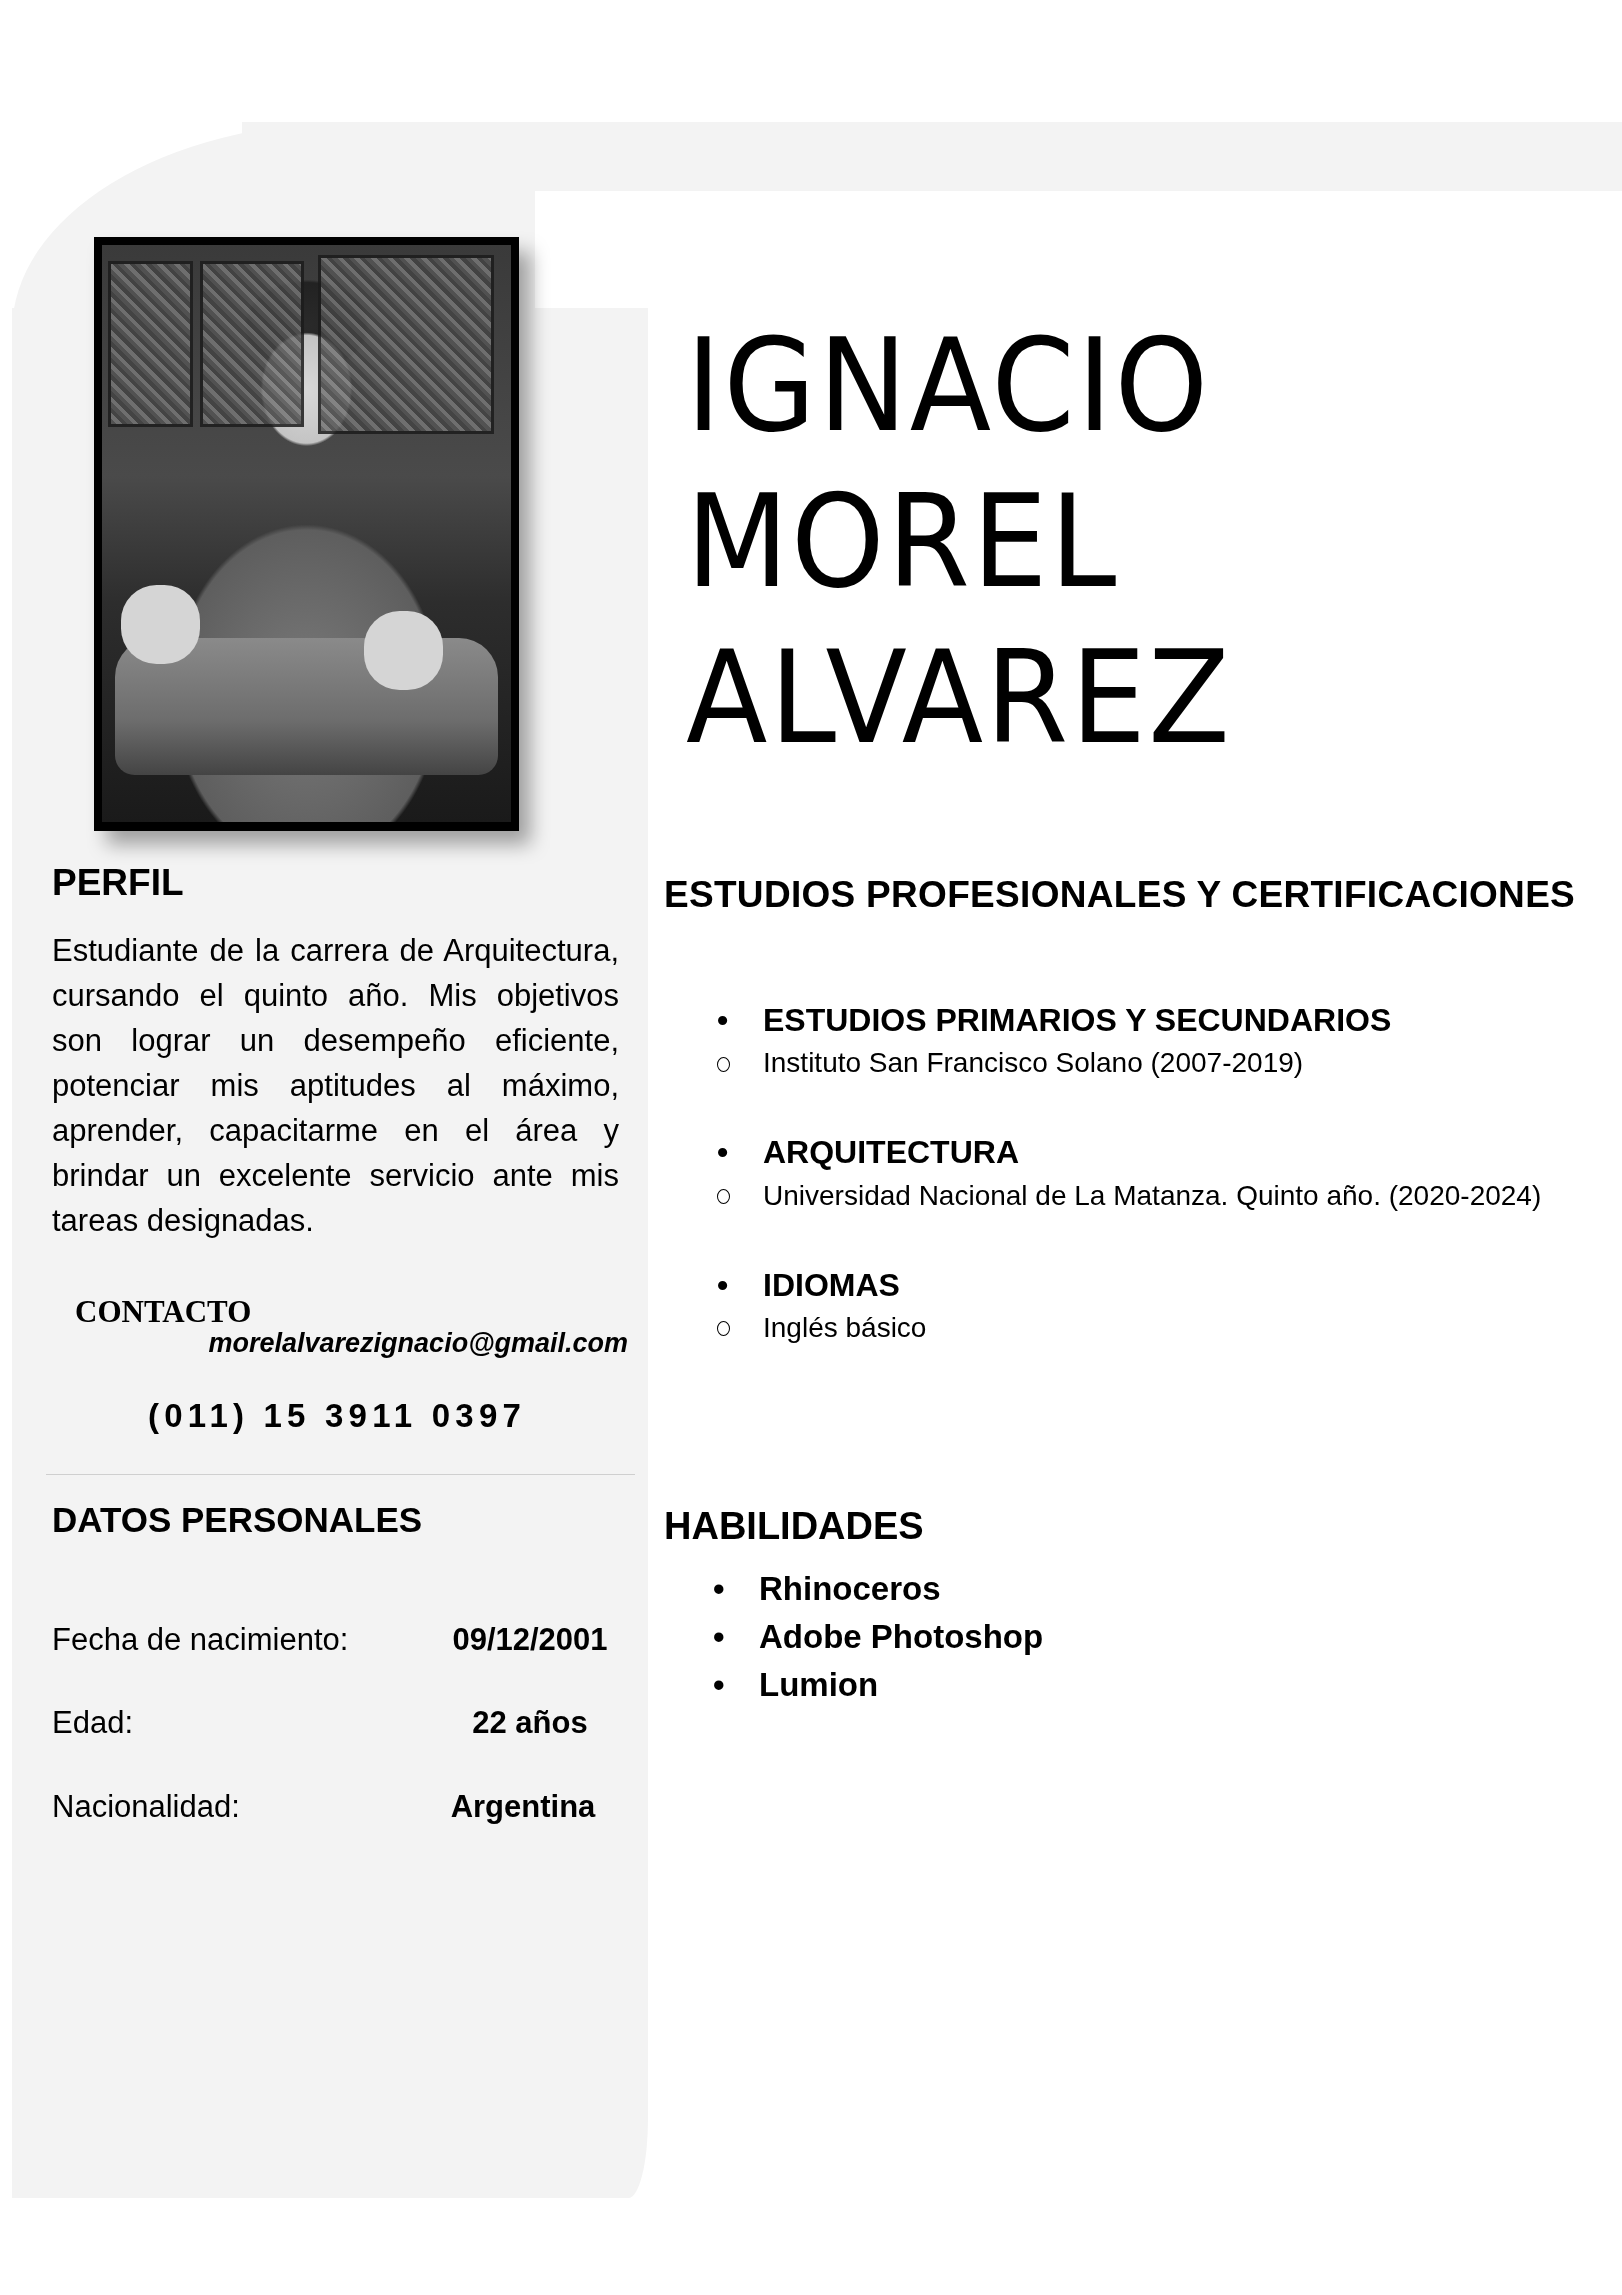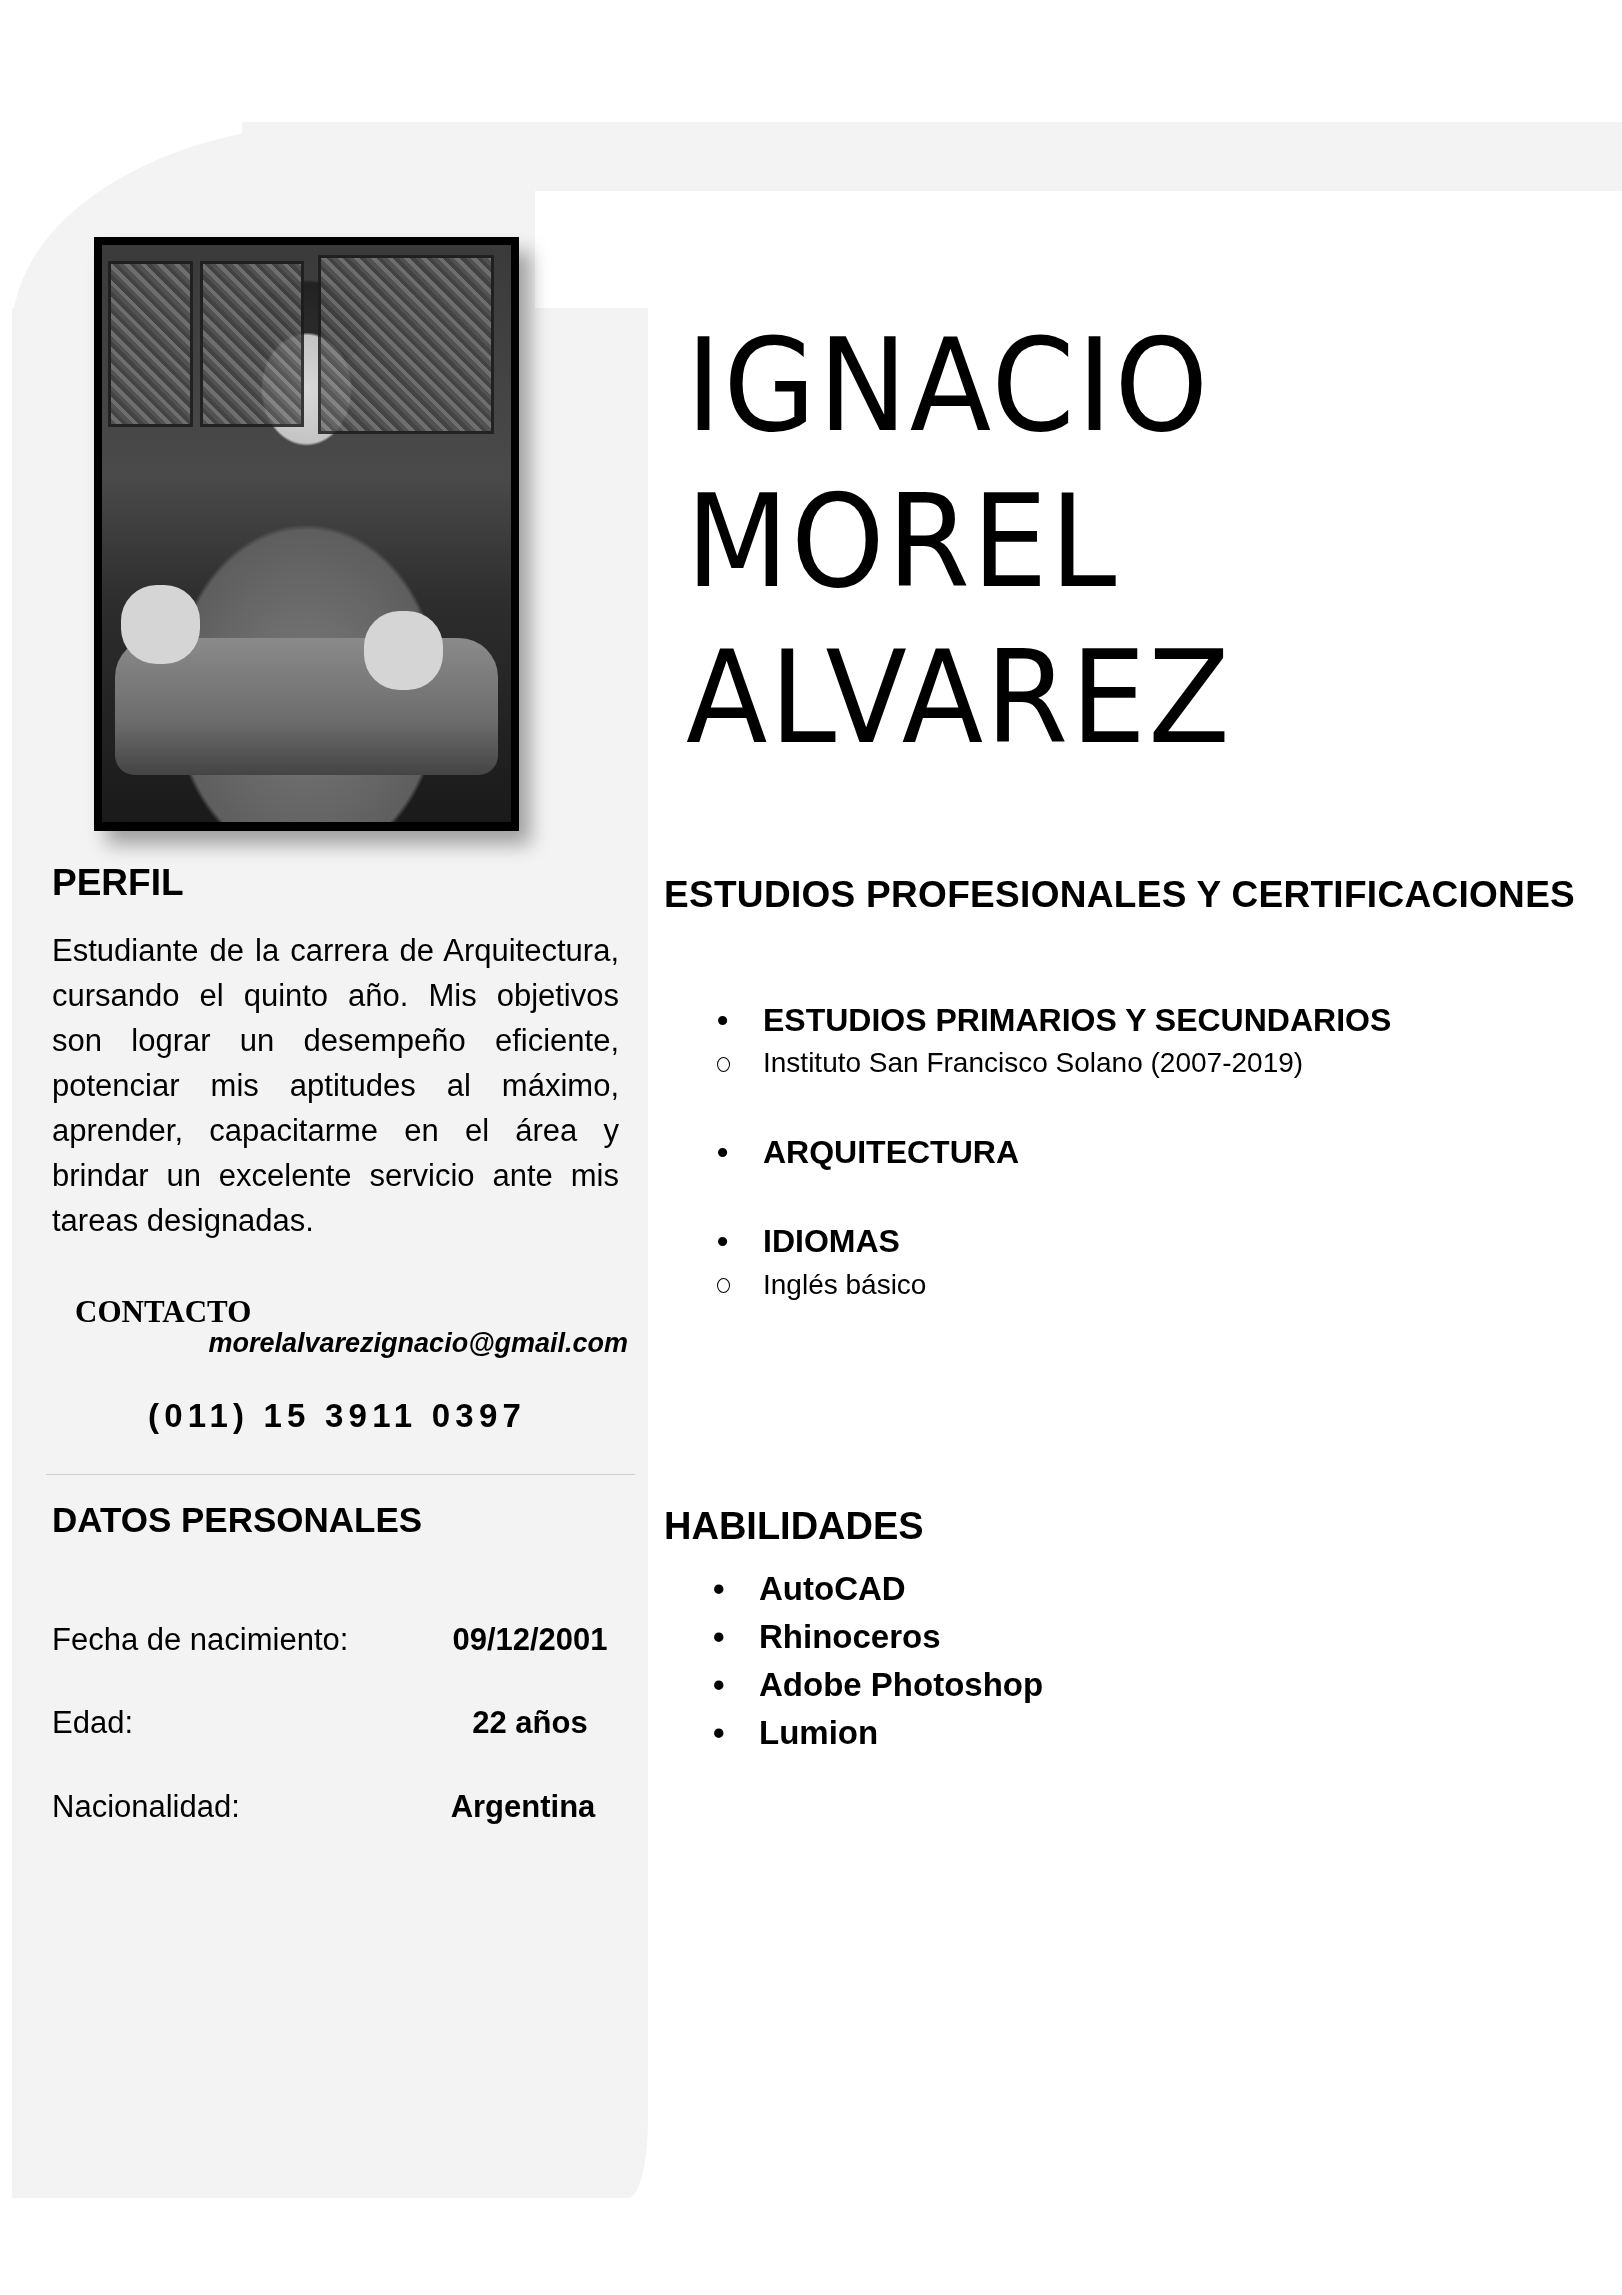--- a/index.html
+++ b/index.html
@@ -142,27 +142,27 @@
 </div>
 
 <h2 class="sec-title estudios-title">ESTUDIOS PROFESIONALES Y CERTIFICACIONES</h2>
 <ul class="edu-list">
   <li class="edu-item">
     <div class="edu-head">ESTUDIOS PRIMARIOS Y SECUNDARIOS</div>
     <div class="edu-sub">Instituto San Francisco Solano (2007-2019)</div>
   </li>
   <li class="edu-item">
     <div class="edu-head">ARQUITECTURA</div>
+    <div class="edu-sub">Universidad Nacional de La Matanza. Quinto año. (2020-2024)</div>
   </li>
   <li class="edu-item">
     <div class="edu-head">IDIOMAS</div>
     <div class="edu-sub">Inglés básico</div>
   </li>
 </ul>
 
 <h2 class="sec-title hab-title">HABILIDADES</h2>
 <ul class="skills">
-  <li class="skill">AutoCAD</li>
   <li class="skill">Rhinoceros</li>
   <li class="skill">Adobe Photoshop</li>
   <li class="skill">Lumion</li>
 </ul>
 
 
 </body></html>

